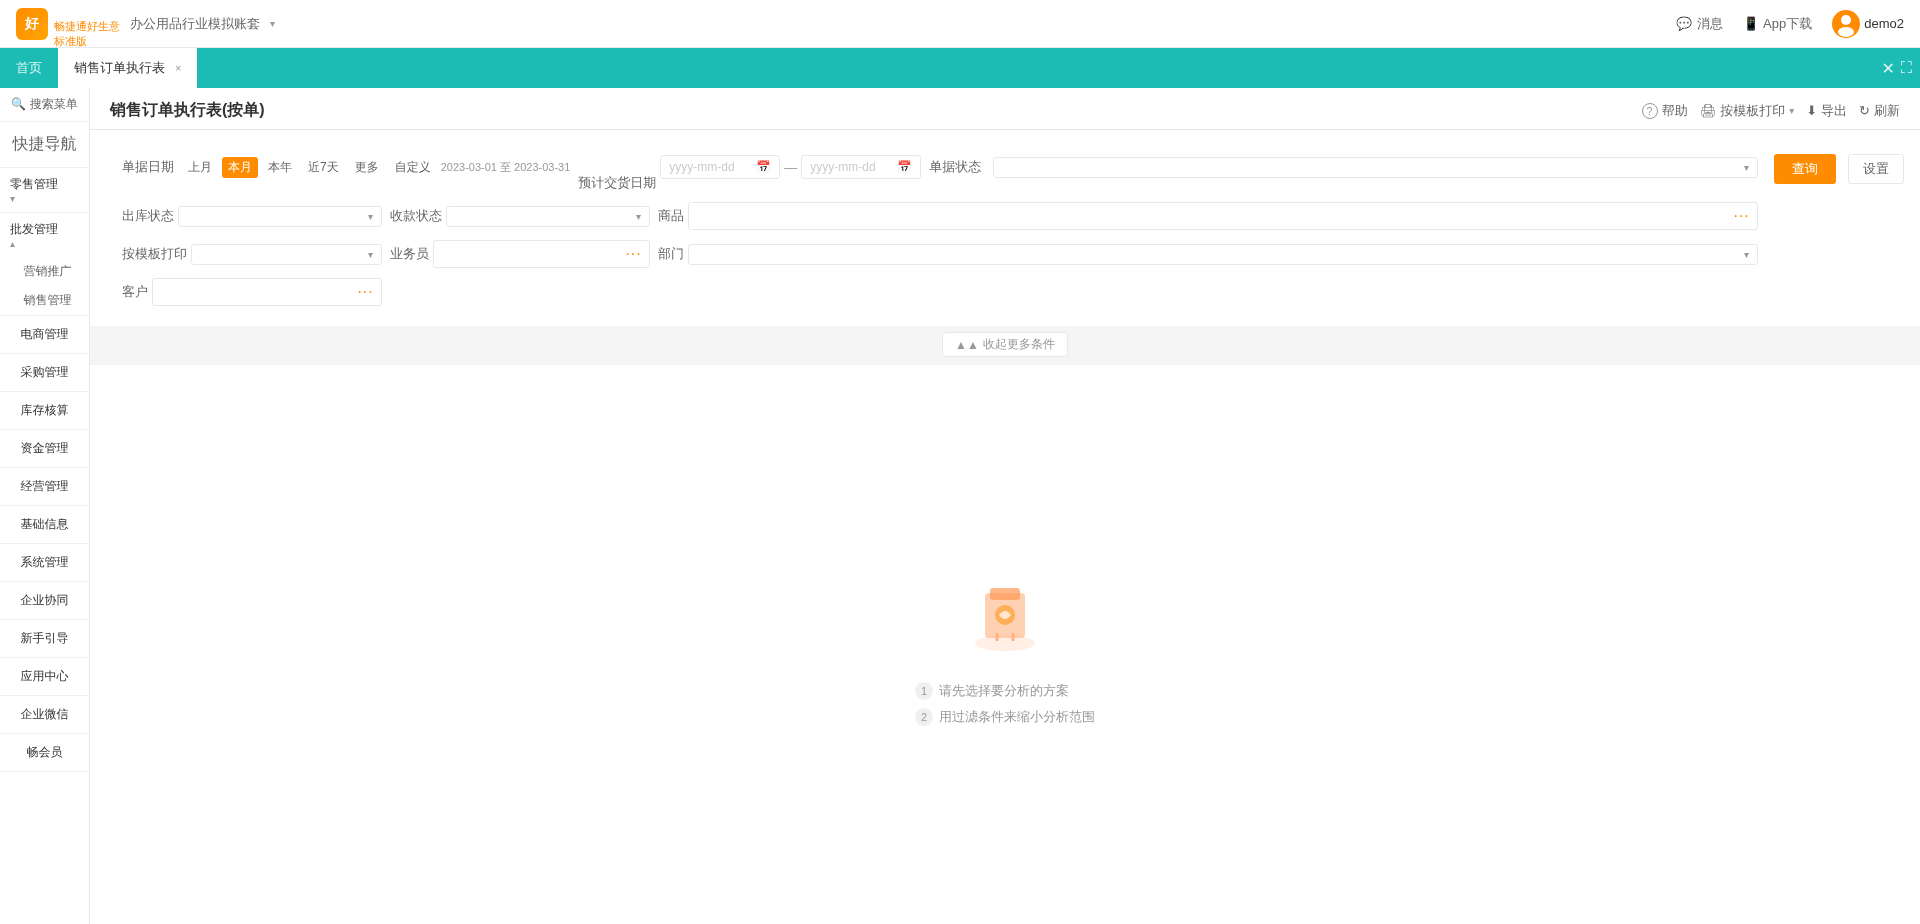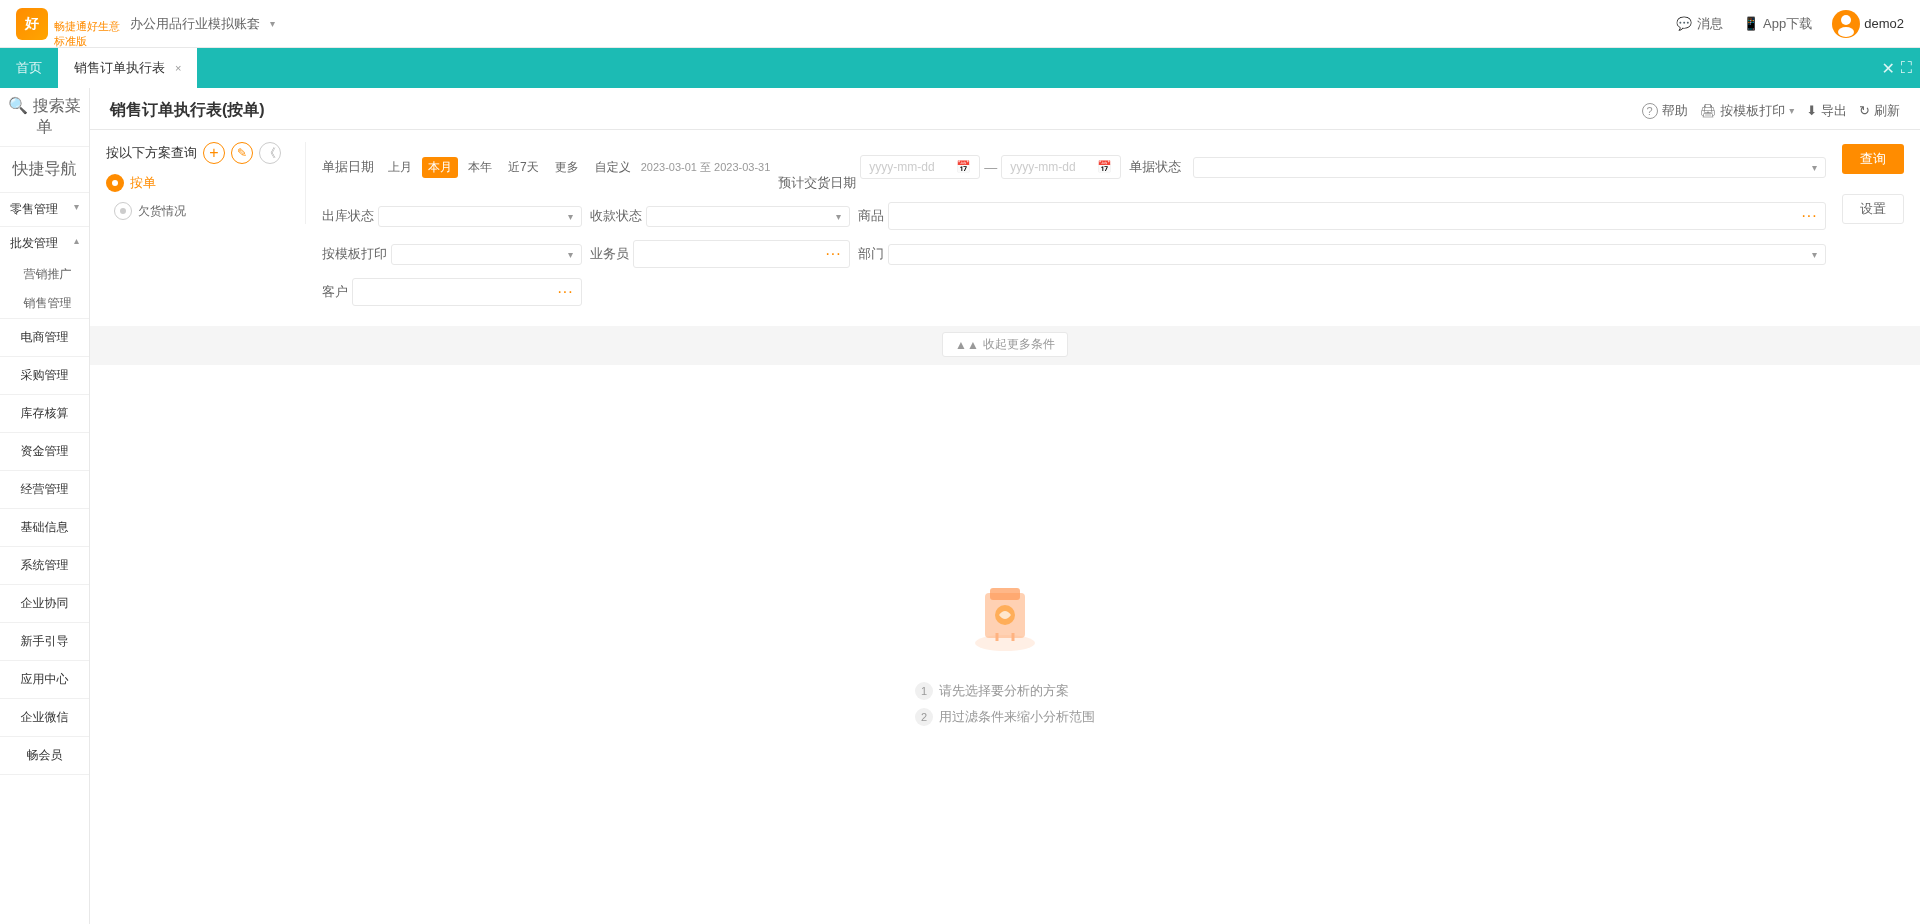--- a/index.html
+++ b/index.html
@@ -65,21 +65,21 @@
       background: #fff;
       border-right: 1px solid #e8e8e8;
       display: flex;
       flex-direction: column;
       overflow-y: auto;
       flex-shrink: 0;
     }
     .sidebar-search {
       padding: 8px 4px;
       border-bottom: 1px solid #f0f0f0;
-      font-size: 16px;
+      font-size: 12px;
       color: #666;
       cursor: pointer;
       text-align: center;
     }
     .sidebar-nav {
       padding: 6px 0;
       border-bottom: 1px solid #f0f0f0;
     }
     .sidebar-nav-item {
       padding: 6px 8px;
@@ -90,20 +90,21 @@
     }
     .sidebar-section { border-bottom: 1px solid #f0f0f0; }
     .sidebar-section-header {
       display: flex;
       align-items: flex-start;
       justify-content: space-between;
       padding: 8px 10px;
       font-size: 12px;
       color: #333;
       cursor: pointer;
+      flex-direction: column;
     }
     .sidebar-section-header .arrow { color: #999; font-size: 10px; }
     .sidebar-sub-item {
       padding: 6px 10px 6px 16px;
       font-size: 12px;
       color: #666;
       cursor: pointer;
       text-align: center;
     }
     .sidebar-item-plain {
@@ -163,21 +164,21 @@
     
     .collapse-row { text-align: center; padding: 6px 0; background: #f5f5f5; }
     .collapse-btn {
       display: inline-flex; align-items: center; gap: 4px;
       font-size: 12px; color: #999; cursor: pointer;
       background: #fff; border: 1px solid #e8e8e8; border-radius: 3px;
       padding: 3px 12px;
     }
 
     
-    .action-btns { display: flex; flex-direction: column; gap: 20px; padding-left: 8px; align-self: flex-start; margin-top: 2px; }
+    .action-btns { display: flex; gap: 12px; padding-left: 8px; align-self: flex-start; margin-top: 12px; }
     .btn-query { background: #ff8c00; color: #fff; border: none; border-radius: 3px; padding: 6px 18px; font-size: 13px; cursor: pointer; }
     .btn-settings { background: #fff; color: #666; border: 1px solid #e8e8e8; border-radius: 3px; padding: 5px 14px; font-size: 13px; cursor: pointer; }
 
     
     .empty-state {
       flex: 1; display: flex; flex-direction: column; align-items: center; justify-content: center;
       background: #fff; margin-top: 2px;
     }
     .empty-tips { display: flex; flex-direction: column; gap: 8px; }
     .empty-tip { display: flex; align-items: center; gap: 6px; font-size: 13px; color: #999; }
@@ -296,48 +297,20 @@
         <div class="page-action-btn">
           <span>↻</span>
           <span>刷新</span>
         </div>
       </div>
     </div>
 
     <div style="background:#fff; padding:12px 16px 0 16px; flex-shrink:0;">
       <div style="display:flex; gap:0; align-items:flex-start;">
 
-        <div style="width:200px; border-right:1px solid #f0f0f0; padding-right:12px; flex-shrink:0;">
-          <div style="display:flex; align-items:center; gap:6px; margin-bottom:10px;">
-            <span style="font-size:13px; color:#333;">按以下方案查询</span>
-            <div class="scheme-add">+</div>
-            <div class="scheme-edit" style="font-size:12px;">✎</div>
-            <div class="scheme-collapse" style="font-size:12px;">《</div>
-          </div>
-          <div style="margin-bottom:6px;">
-            <div style="display:flex; align-items:center; gap:6px;">
-              <div style="width:18px;height:18px;border-radius:50%;background:#ff8c00;display:flex;align-items:center;justify-content:center;">
-                <svg width="10" height="10" viewBox="0 0 10 10">
-                    <circle cx="5" cy="5" r="3" fill="white"></circle>
-                  </svg>
-              </div>
-              <span style="font-size:13px;color:#ff8c00;font-weight:500;">按单</span>
-            </div>
-          </div>
-          <div style="margin-left:8px;">
-            <div style="display:flex; align-items:center; gap:6px; padding:4px 0; cursor:pointer;">
-              <div style="width:18px;height:18px;border-radius:50%;border:1px solid #ccc;display:flex;align-items:center;justify-content:center;">
-                <svg width="8" height="8" viewBox="0 0 8 8">
-                    <circle cx="4" cy="4" r="3" fill="#ccc"></circle>
-                  </svg>
-              </div>
-              <span style="font-size:12px;color:#666;">欠货情况</span>
-            </div>
-          </div>
-        </div>
 
         <div style="flex:1; padding-left:16px;">
 
           <div style="display:flex; align-items:flex-start; gap:8px; margin-bottom:10px;">
             <div style="flex:1;">
 
               <div style="display:flex; align-items:center; gap:8px; margin-bottom:10px; flex-wrap:nowrap;">
 
                 <div style="display:flex; align-items:center; gap:4px; min-width:340px;">
                   <label style="font-size:13px;color:#666;white-space:nowrap;">单据日期</label>

